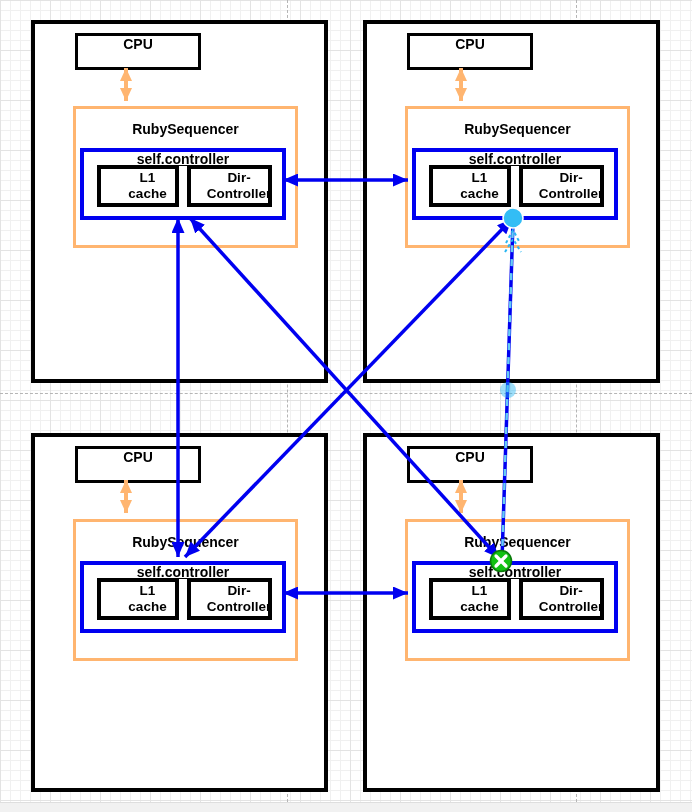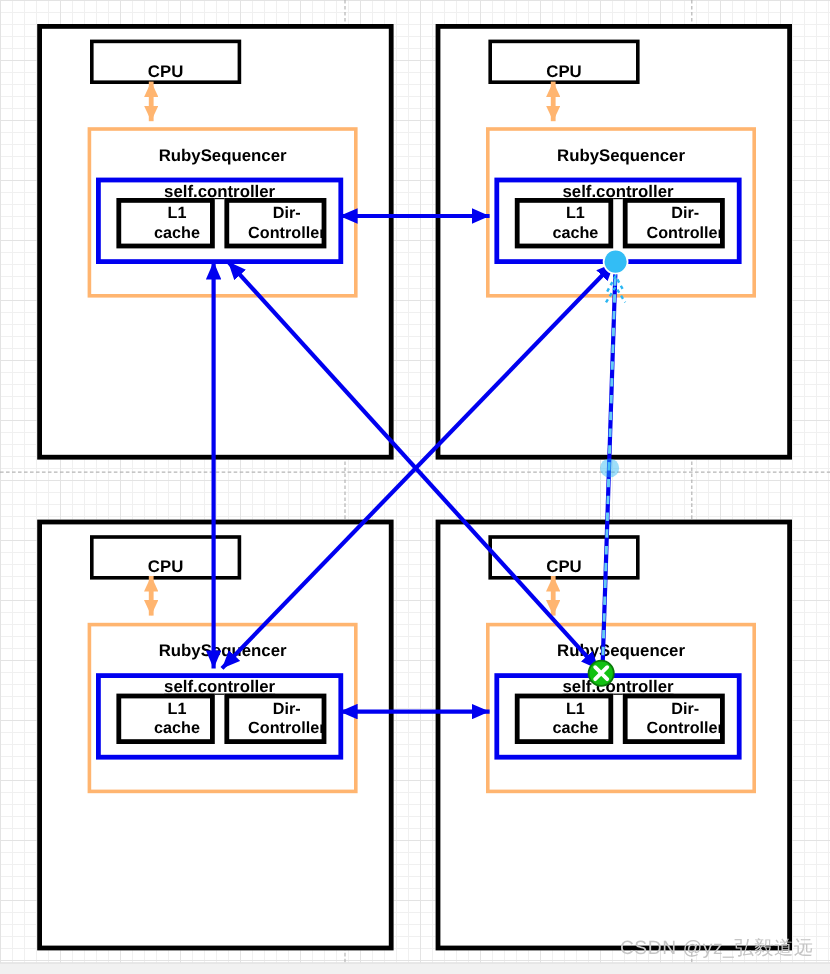--- a/index.html
+++ b/index.html
@@ -21,21 +21,21 @@
     background:#f1f1f1;border-top:1px solid #dedede;z-index:5;}
 
   .quadrant{position:absolute;background:#ffffff;border:4px solid #000;box-sizing:border-box;z-index:2;}
   .q-tl{left:31px;top:20px;width:297px;height:363px;}
   .q-tr{left:363px;top:20px;width:297px;height:363px;}
   .q-bl{left:31px;top:433px;width:297px;height:359px;}
   .q-br{left:363px;top:433px;width:297px;height:359px;}
 
   .cpu-box{position:absolute;left:40px;top:9px;width:126px;height:37px;
     border:3px solid #000;box-sizing:border-box;background:#fff;
-    display:flex;align-items:flex-end;justify-content:center;}
+    display:flex;align-items:flex-start;justify-content:center;}
   .cpu-label{font-size:14px;font-weight:bold;color:#000;}
 
   .seq-box{position:absolute;left:38px;top:82px;width:225px;height:142px;
     border:3px solid #ffb570;box-sizing:border-box;background:#fff;}
   .seq-label{position:absolute;left:0;right:0;top:12px;text-align:center;
     font-size:14px;font-weight:bold;color:#000;}
 
   .ctrl-box{position:absolute;left:4px;top:39px;width:206px;height:72px;
     border:4px solid #0000f0;box-sizing:border-box;background:#fff;}
   .ctrl-label{position:absolute;left:0;right:0;top:0;text-align:center;
@@ -197,15 +197,14 @@
 
     <circle cx="508" cy="390" r="8" fill="#29b6f2" fill-opacity="0.45"></circle>
     <circle cx="513" cy="218" r="10" fill="#33bdf5" stroke="#ffffff" stroke-width="1.5"></circle>
     <g>
       <circle cx="501" cy="561" r="10.5" fill="#12c112" stroke="#0a7a0a" stroke-width="1.5"></circle>
       <line x1="496" y1="556" x2="506" y2="566" stroke="#ffffff" stroke-width="3.2" stroke-linecap="round"></line>
       <line x1="506" y1="556" x2="496" y2="566" stroke="#ffffff" stroke-width="3.2" stroke-linecap="round"></line>
     </g>
   </svg>
 
-  <div class="watermark">CSDN @yz_弘毅道远</div>
   <div class="bottom-strip"></div>
 </div>
 
 </body></html>

